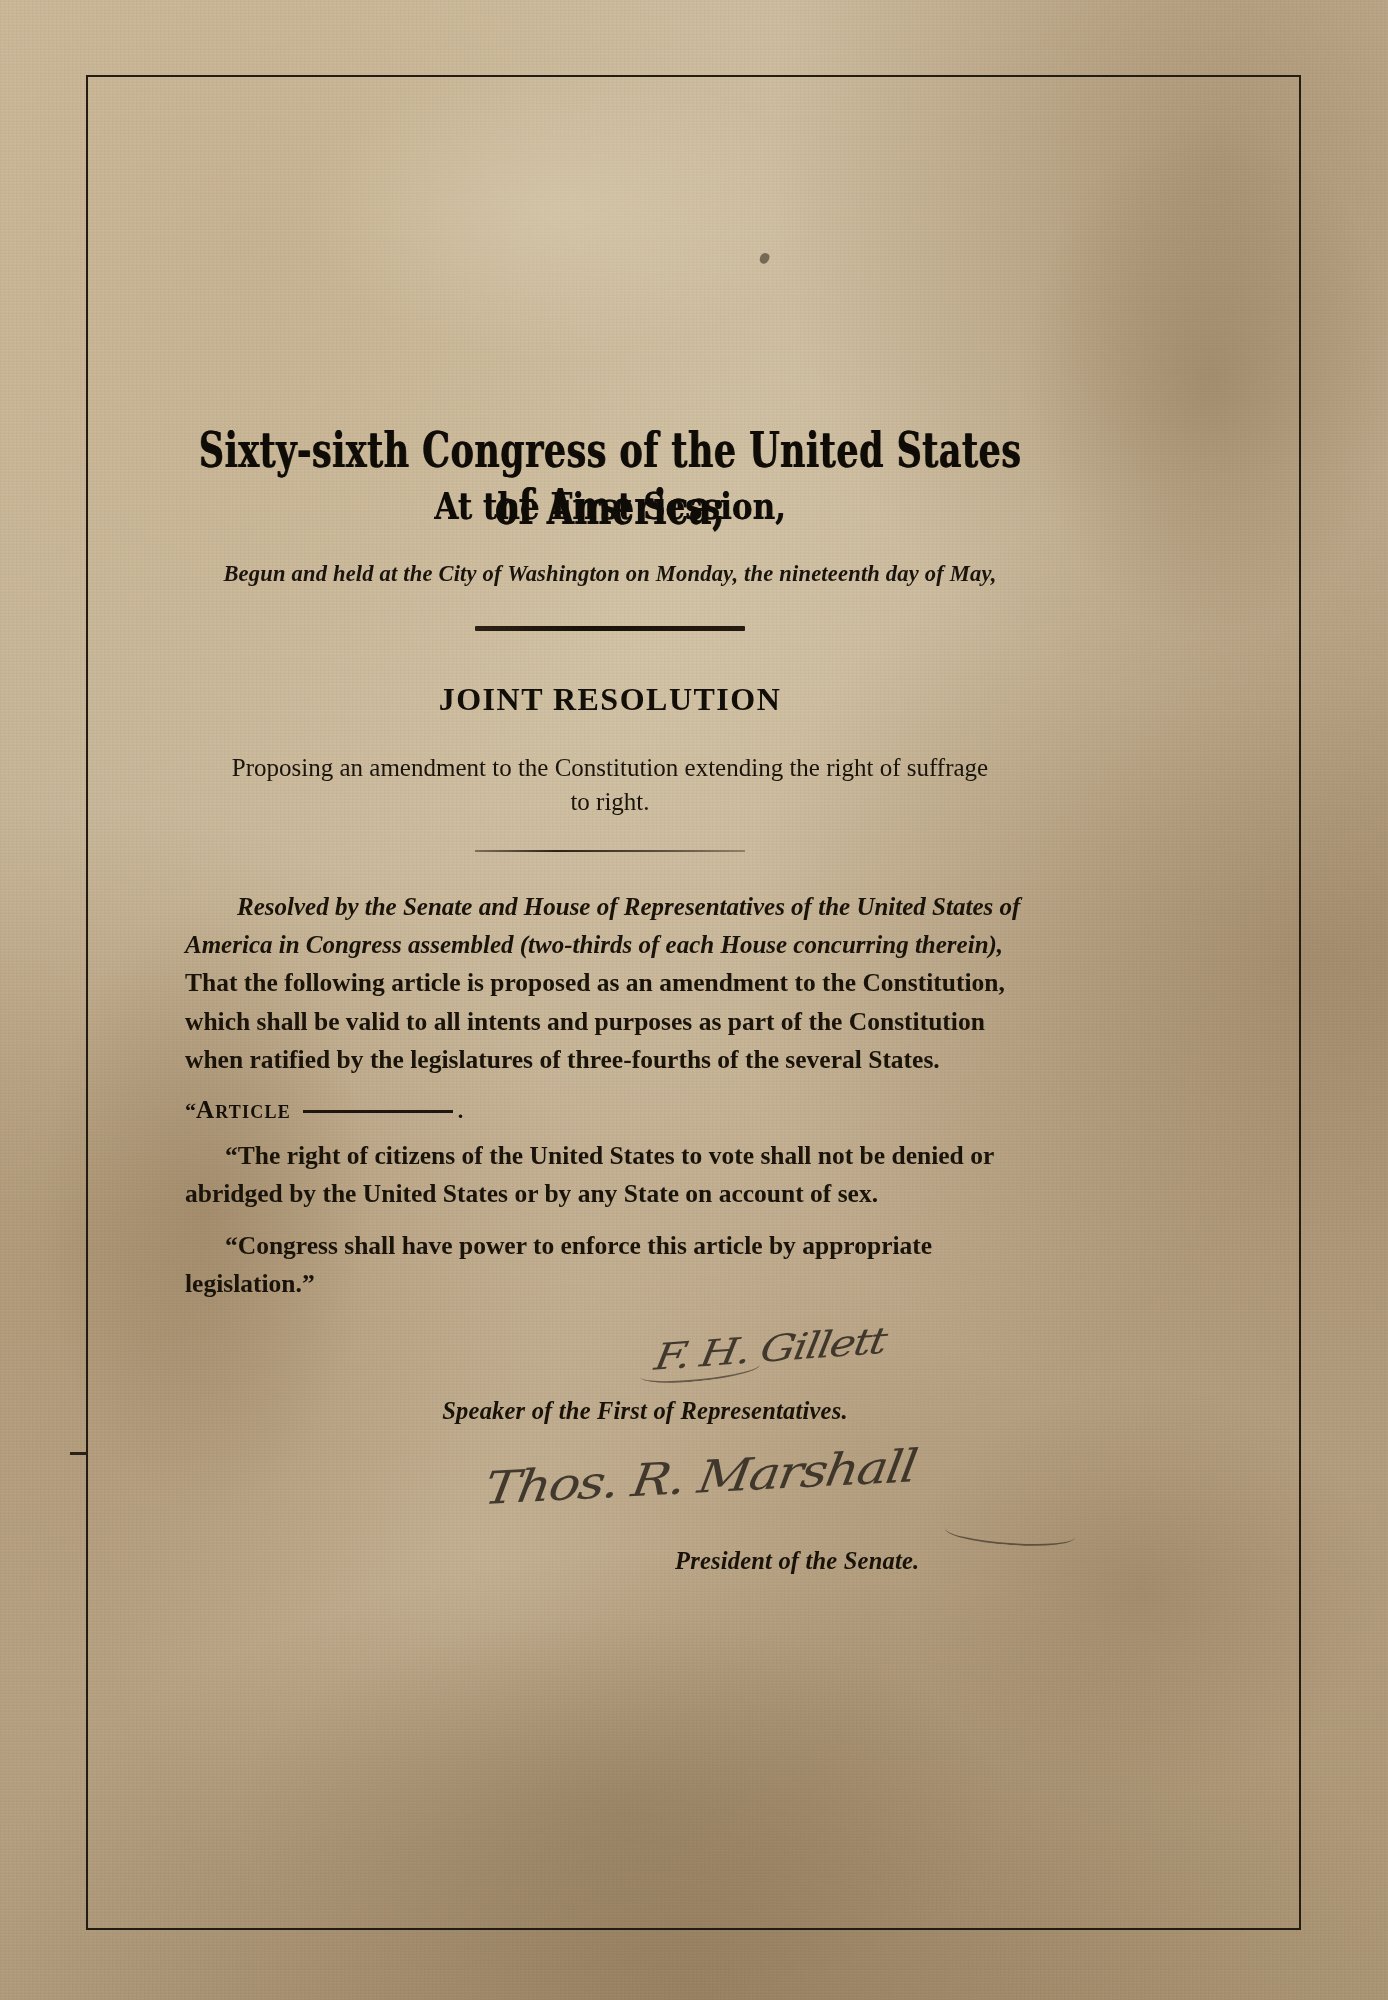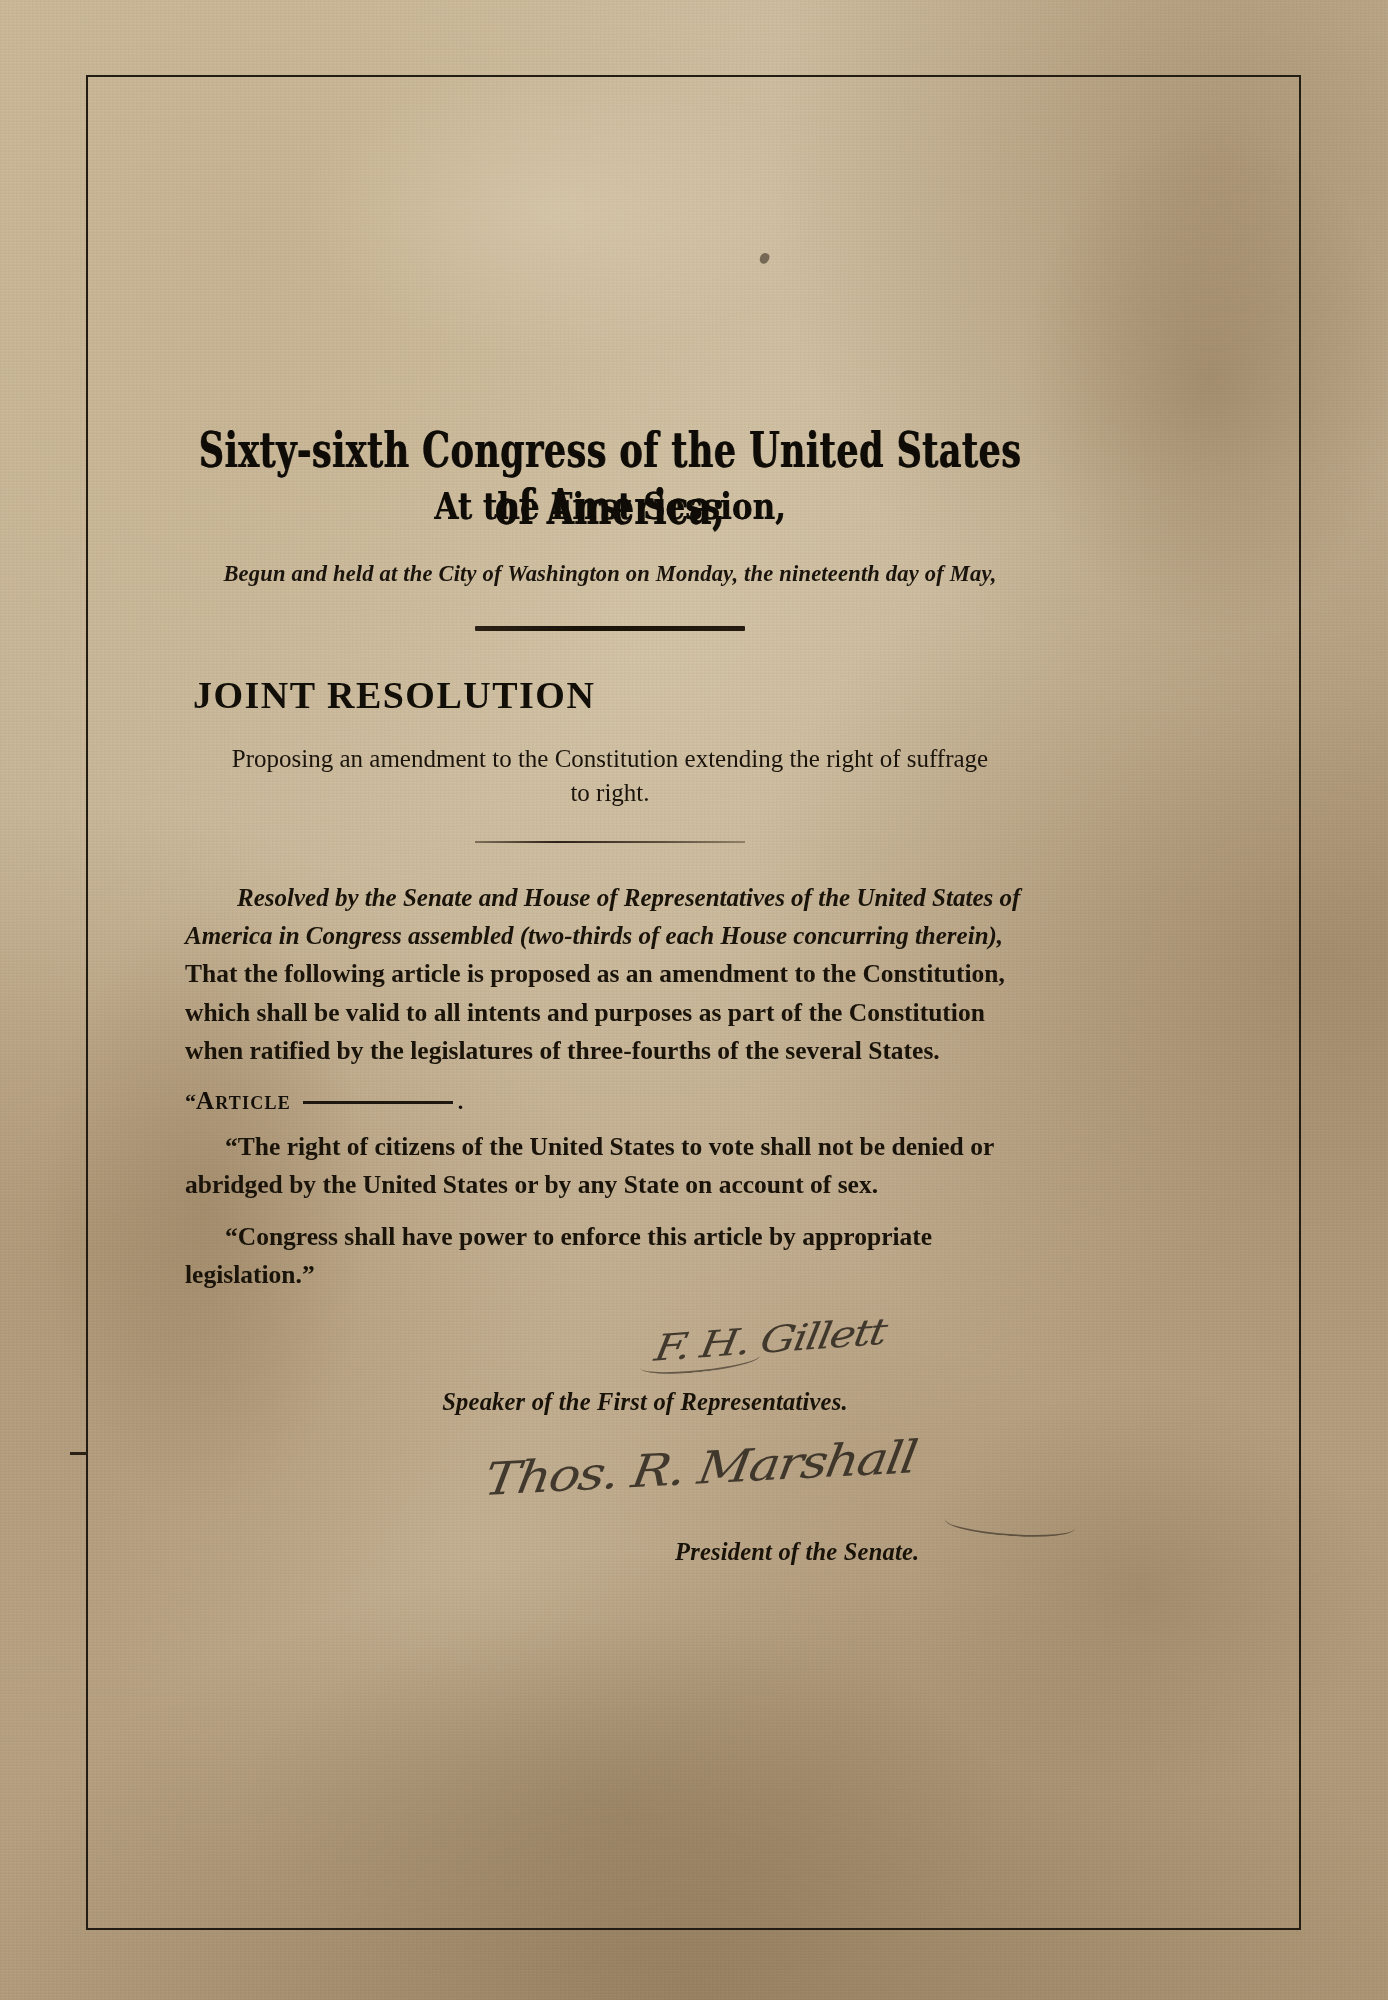--- a/index.html
+++ b/index.html
@@ -130,23 +130,24 @@
     border-radius: 1px;
   }
   .rule-thin {
     width: 270px;
     height: 2px;
     margin: 30px auto 0 auto;
     background: linear-gradient(90deg, rgba(60,48,32,0.55) 0%, rgba(35,26,16,0.95) 30%, rgba(45,34,22,0.7) 70%, rgba(70,56,38,0.45) 100%);
   }
 
   .joint-resolution {
-    margin: 8px;
+    margin: 16px;
     padding-top: 34px;
-    font-size: 38px;
+    text-align: center;
+    font-size: 32px;
     font-weight: 700;
     letter-spacing: 1.5px;
     color: #120e08;
   }
   .proposing {
     margin: 0;
     padding-top: 17px;
     text-align: center;
     font-size: 25px;
     line-height: 1.38;

